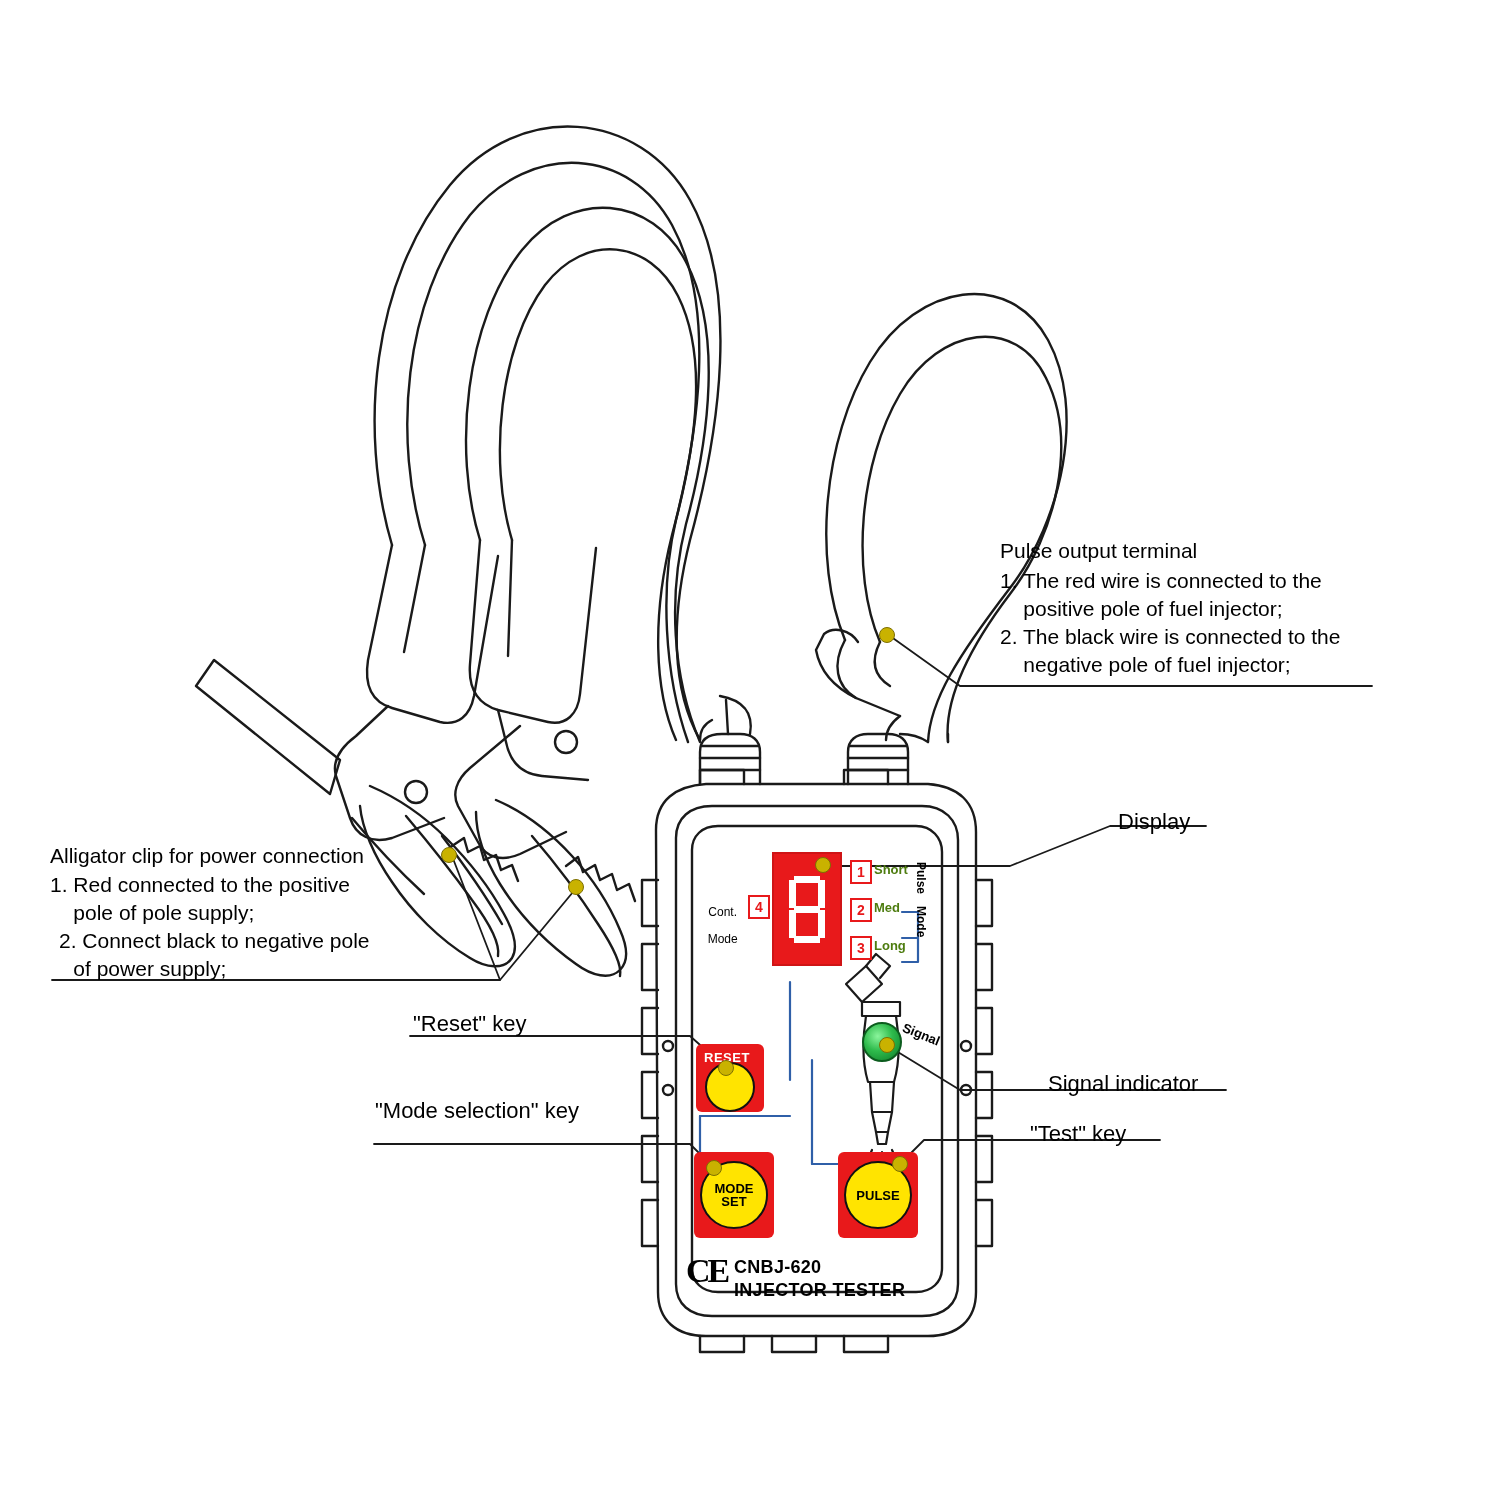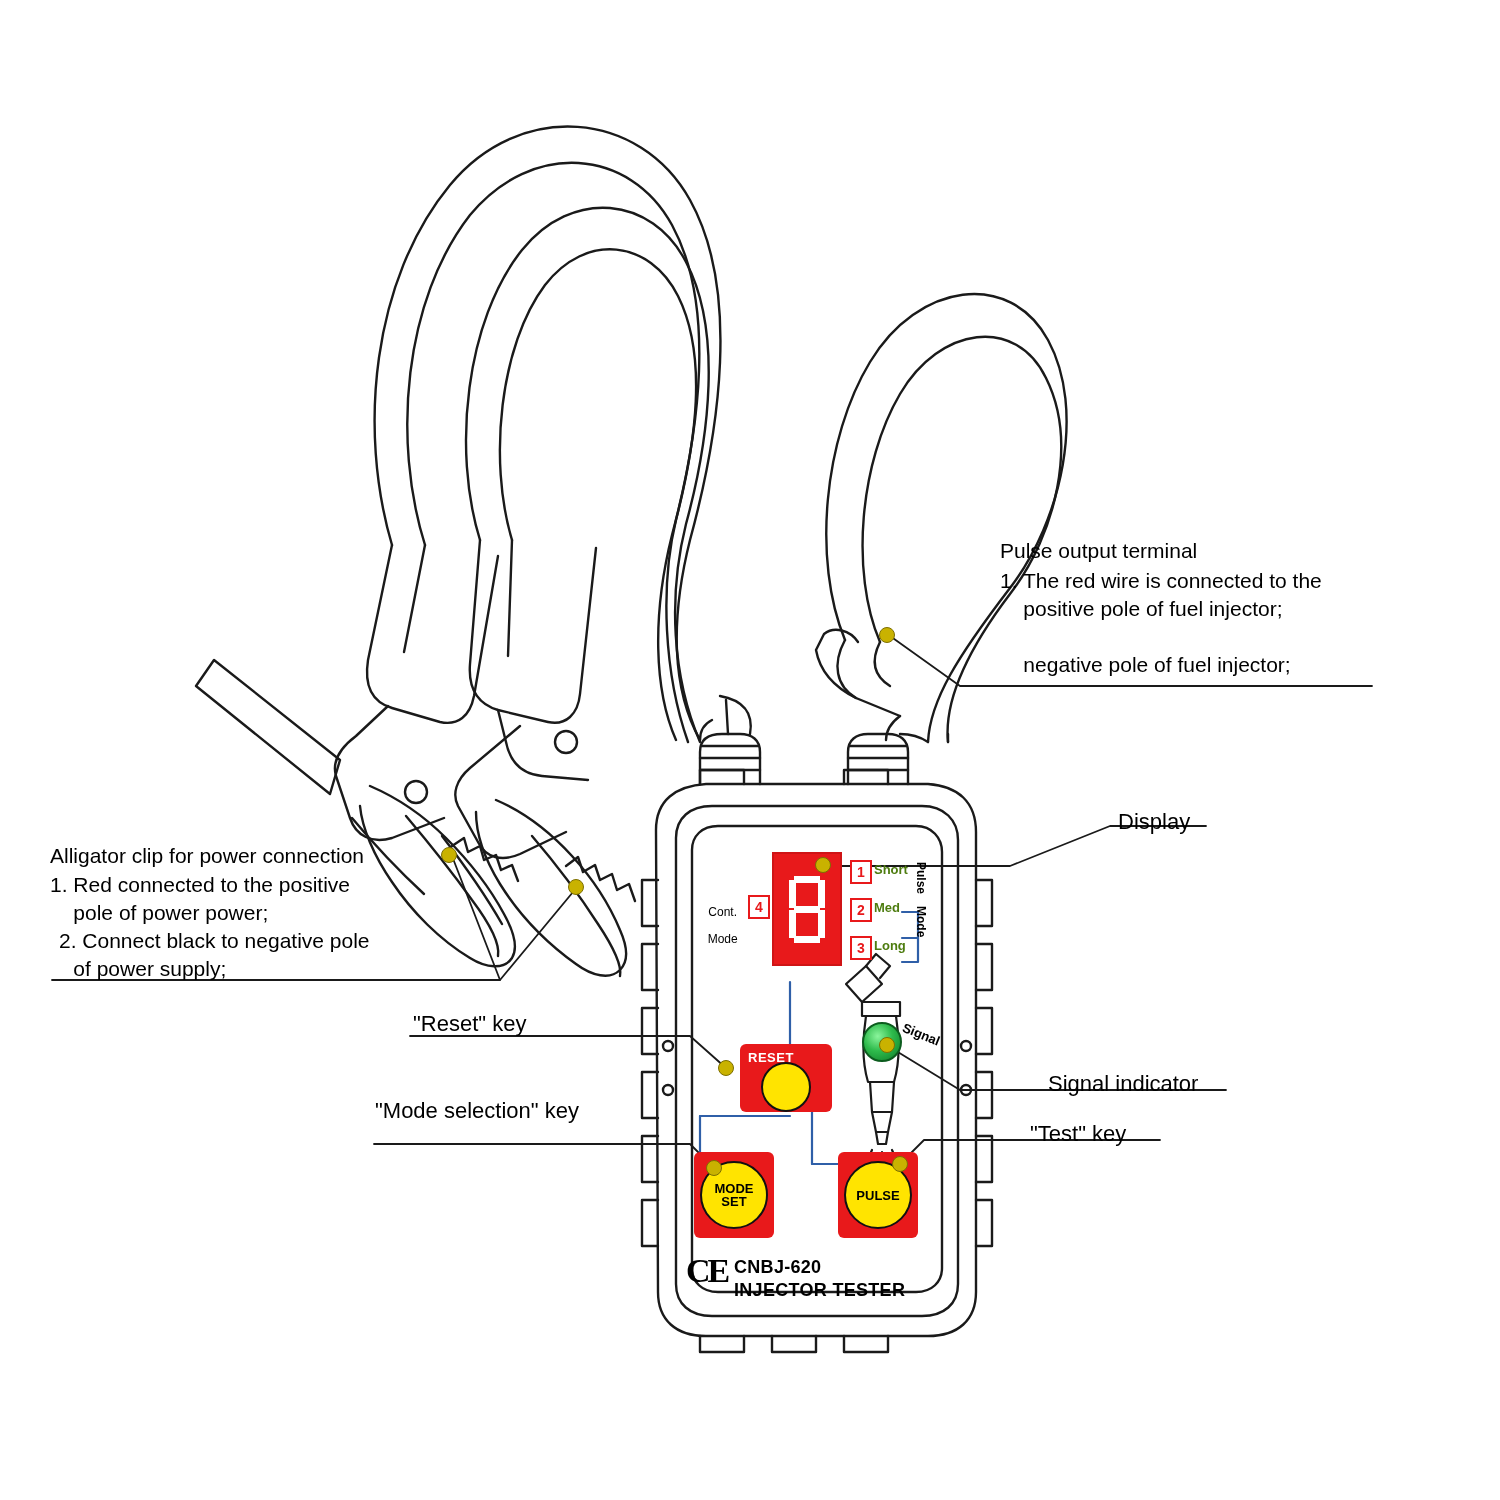--- a/index.html
+++ b/index.html
@@ -358,21 +358,21 @@
   <div class="pulse-word" style="left:874px; top:938px;">Long</div>
 
   <div class="vert-word" style="left:928px; top:862px; transform:rotate(90deg);">Pulse</div>
   <div class="vert-word" style="left:928px; top:906px; transform:rotate(90deg);">Mode</div>
 
   <div style="position:absolute; left:862px; top:1022px; width:36px; height:36px; border-radius:50%;
               background:radial-gradient(circle at 38% 34%, #8bf59c 0%, #2ebb4c 45%, #0d7a27 100%);
               border:2px solid #0c5c1e;"></div>
   <div class="signal-word" style="left:906px; top:1020px; transform:rotate(22deg);">Signal</div>
 
-  <div class="btn-sq" style="left:740px; top:1044px; width:92px; height:68px;">
+  <div class="btn-sq" style="left:696px; top:1044px; width:68px; height:68px;">
     <div class="btn-lbl-top" style="left:8px; top:6px;">RESET</div>
     <div class="btn-circle" style="width:46px; height:46px; font-size:11px; margin-top:18px;"></div>
   </div>
 
   <div class="btn-sq" style="left:694px; top:1152px; width:80px; height:86px;">
     <div class="btn-circle" style="width:64px; height:64px; font-size:13px; white-space:pre;">MODE
 SET</div>
   </div>
 
   <div class="btn-sq" style="left:838px; top:1152px; width:80px; height:86px;">
@@ -381,25 +381,26 @@
 
   <div class="ce-mark" style="left:686px; top:1252px;">CE</div>
   <div class="brand" style="left:734px; top:1256px;">
     <span>CNBJ-620</span><br>
     <span>INJECTOR TESTER</span>
   </div>
 
   <div class="txt callout-title" style="left:1000px; top:538px;">Pulse output terminal</div>
   <div class="txt callout-body" style="left:1000px; top:568px;">1. The red wire is connected to the</div>
   <div class="txt callout-body" style="left:1000px; top:596px;">    positive pole of fuel injector;</div>
+  <div class="txt callout-body" style="left:1000px; top:624px;">2. The black wire is connected to the</div>
   <div class="txt callout-body" style="left:1000px; top:652px;">    negative pole of fuel injector;</div>
 
   <div class="txt callout-title" style="left:50px; top:843px;">Alligator clip for power connection</div>
   <div class="txt callout-body" style="left:50px; top:872px;">1. Red connected to the positive</div>
-  <div class="txt callout-body" style="left:50px; top:900px;">    pole of power power;</div>
+  <div class="txt callout-body" style="left:50px; top:900px;">    pole of pole supply;</div>
   <div class="txt callout-body" style="left:50px; top:928px;margin-left:9px;">2. Connect black to negative pole</div>
   <div class="txt callout-body" style="left:50px; top:956px;">    of power supply;</div>
 
   <div class="txt label-lg" style="left:1118px; top:808px;">Display</div>
   <div class="txt label-lg" style="left:413px; top:1010px;">"Reset" key</div>
   <div class="txt label-lg" style="left:375px; top:1097px;">"Mode selection" key</div>
   <div class="txt label-lg" style="left:1048px; top:1070px;">Signal indicator</div>
   <div class="txt label-lg" style="left:1030px; top:1120px;">"Test" key</div>
 
   <div class="dot" style="left:879px; top:627px;"></div>

